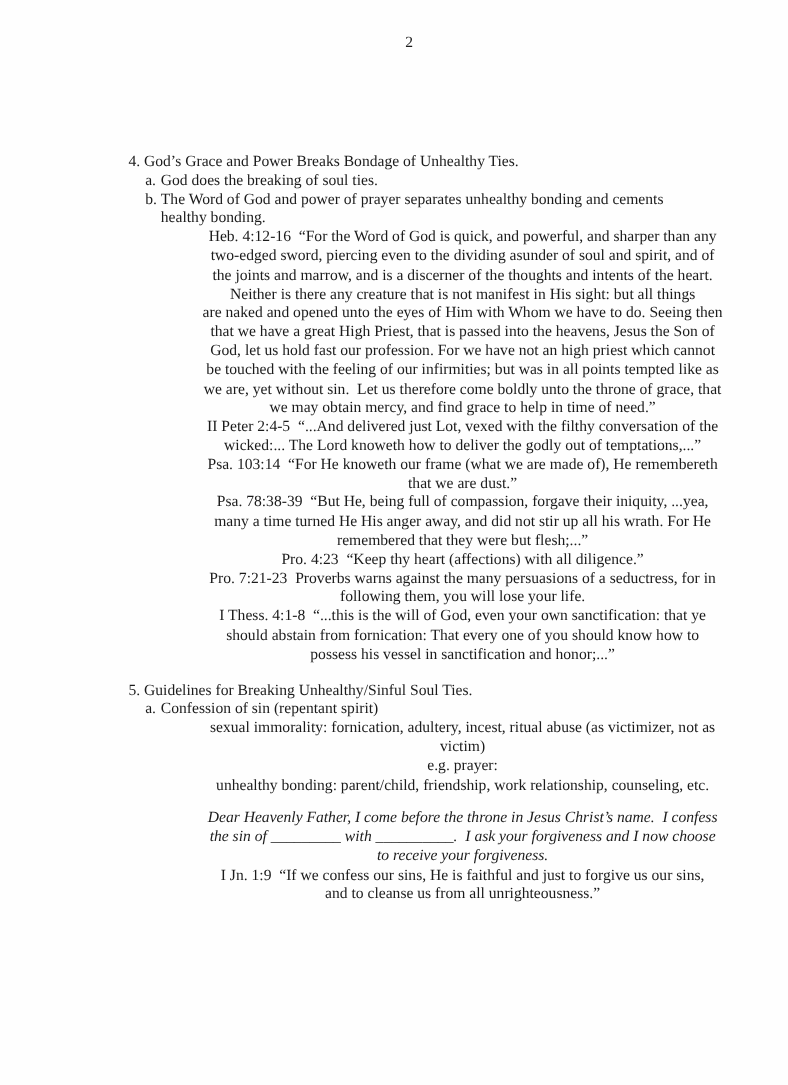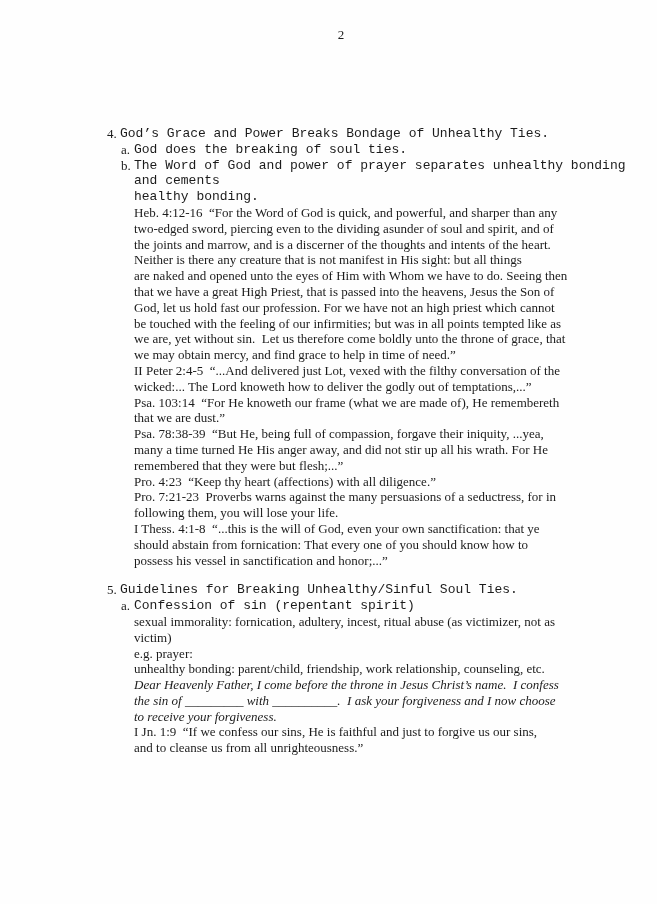--- a/index.html
+++ b/index.html
@@ -42,28 +42,29 @@
   .level2 {
     display: flex;
     margin-left: 14px;
   }
   .level2 > .marker {
     flex: 0 0 13px;
   }
   .txt {
     flex: 1;
     white-space: pre-wrap;
-    font-family: Liberation Mono, monospace;
   }
   .para {
     margin-left: 27px;
     white-space: pre-wrap;
+    text-align: center;
   }
   .italic {
     font-style: italic;
+    margin-top: 12px;
   }
   .section-5 {
     margin-top: 14px;
   }
 </style>
 </head>
 <body>
 
 <div class="page">
 

